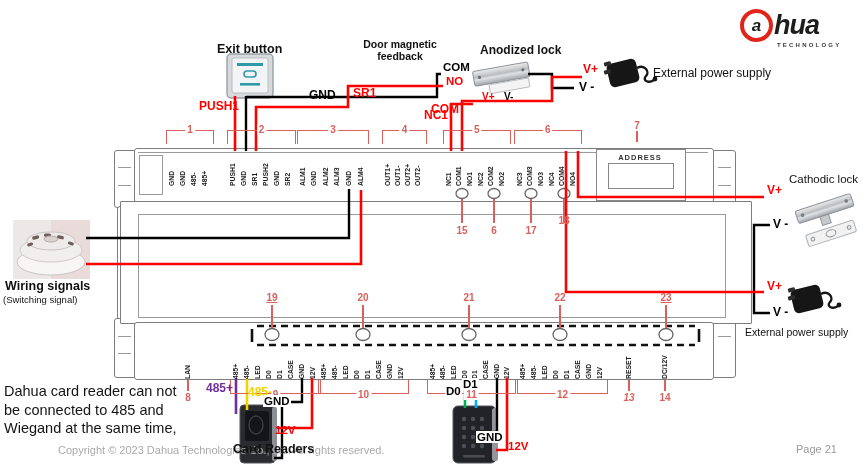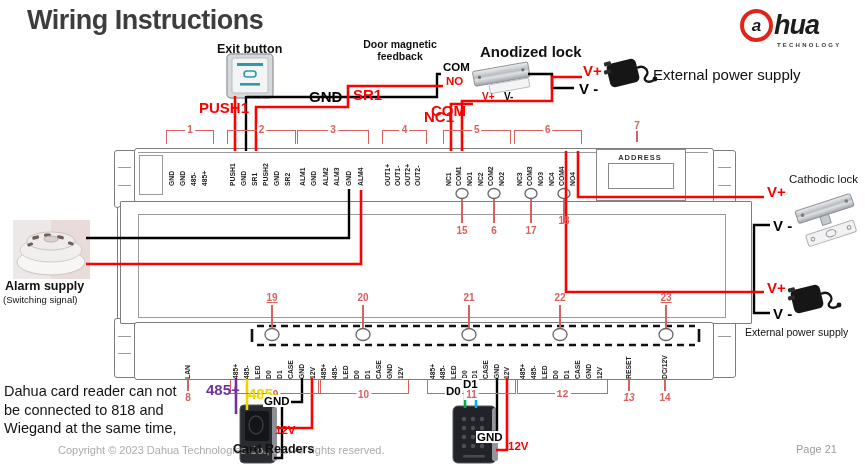--- a/index.html
+++ b/index.html
@@ -2,21 +2,21 @@
 <html><head>
 <meta charset="utf-8">
 <style>
   html,body{margin:0;padding:0;background:#fff;}
   #page{position:relative;width:865px;height:470px;background:#fff;overflow:hidden;
         font-family:"Liberation Sans",sans-serif;}
   .abs{position:absolute;}
   .lbl{position:absolute;font-weight:700;white-space:nowrap;line-height:1.05;z-index:8;}
   .red{color:#fb0200;} .blk{color:#000;} .purple{color:#7030a0;} .yellow{color:#efd400;}
   .bgw{background:#fff;padding:0 1px;}
-  .f10{font-size:10px;} .f105{font-size:10.5px;} .f11{font-size:15px;} .f115{font-size:11.5px;} .f125{font-size:12.5px;}
+  .f10{font-size:10px;} .f105{font-size:10.5px;} .f11{font-size:12px;} .f115{font-size:11.5px;} .f125{font-size:12.5px;}
   .callout{position:absolute;color:#111;white-space:nowrap;z-index:8;}
   
   .shell{position:absolute;background:#fff;border:1.4px solid #7d7d7d;border-radius:3px;z-index:1;}
   .inner{position:absolute;background:transparent;border:1px solid #9a9a9a;z-index:1;}
   
   .term{position:absolute;width:34px;height:10px;transform:rotate(-90deg);
         font-size:6.8px;font-weight:700;color:#1c1c1c;line-height:10px;text-align:left;
         white-space:nowrap;z-index:6;}
   .brk{position:absolute;z-index:6;}
   .brk-top{border-top:1px solid #d9605c;border-left:1px solid #d9605c;border-right:1px solid #d9605c;}
@@ -36,21 +36,20 @@
   #note{position:absolute;left:4px;top:382px;font-size:14.5px;color:#141414;line-height:18.5px;z-index:8;}
   .foot{position:absolute;color:#ababab;font-size:11px;z-index:7;}
   svg{position:absolute;left:0;top:0;}
   #devsvg{z-index:2;} #gfx{z-index:3;} #wires{z-index:5;}
 </style>
 </head>
 <body>
 
 <div id="page">
 
-  <div id="title">Wiring Instructions</div>
 
   <div id="logo">
     <div class="row">
       <span class="logo-a">a</span>
       <span class="logo-hua">hua</span>
     </div>
     <div class="logo-tag">TECHNOLOGY</div>
   </div>
 
   <div class="shell" style="left:114px;top:150px;width:22px;height:56px;"></div>
@@ -250,27 +249,27 @@
 
   <span class="callout f125" style="left:217px;top:42px;font-weight:700;">Exit button</span>
   <div class="callout" style="left:352px;top:38px;width:96px;text-align:center;font-weight:700;font-size:10.5px;">
     <div>Door magnetic</div>
     <div>feedback</div>
   </div>
   <span class="callout f11" style="left:480px;top:43px;font-weight:700;">Anodized lock</span>
   <span class="callout f11" style="left:653px;top:66px;">External power supply</span>
   <span class="callout" style="left:789px;top:173px;font-size:11.5px;">Cathodic lock</span>
   <span class="callout f105" style="left:745px;top:326px;">External power supply</span>
-  <span class="callout f125" style="left:5px;top:279px;font-weight:700;">Alarm supply</span>
+  <span class="callout f125" style="left:5px;top:279px;font-weight:700;">Wiring signals</span>
   <span class="callout" style="left:3px;top:294px;font-size:9.5px;">(Switching signal)</span>
   <span class="callout f125" style="left:233px;top:442px;font-weight:700;z-index:9;">Card Readers</span>
 
   <div id="note">
     <div>Dahua card reader can not</div>
-    <div>be connected to 818 and</div>
+    <div>be connected to 485 and</div>
     <div>Wiegand at the same time,</div>
   </div>
   <span class="foot" style="left:58px;top:444px;">Copyright © 2023 Dahua Technologies Co., Ltd. All rights reserved.</span>
   <span class="foot" style="left:796px;top:443px;color:#9a9a9a;">Page 21</span>
 
 <div class="term" style="left:154.5px;top:164px;">GND</div>
     <div class="term" style="left:165.8px;top:164px;">GND</div>
     <div class="term" style="left:177.1px;top:164px;">485-</div>
     <div class="term" style="left:188.4px;top:164px;">485+</div>
     <div class="brk brk-top" style="left:166px;top:130px;width:45.9px;height:13px;">
@@ -358,21 +357,21 @@
       <span class="brknum" style="bottom: -7px;">11</span>
     </div>
     <div class="term" style="left:505.5px;top:357px;">485+</div>
     <div class="term" style="left:516.5px;top:357px;">485-</div>
     <div class="term" style="left:527.5px;top:357px;">LED</div>
     <div class="term" style="left:538.5px;top:357px;">D0</div>
     <div class="term" style="left:549.5px;top:357px;">D1</div>
     <div class="term" style="left:560.5px;top:357px;">CASE</div>
     <div class="term" style="left:571.5px;top:357px;">GND</div>
     <div class="term" style="left:582.5px;top:357px;">12V</div>
-    <div class="brk brk-bot" style="left:517px;top:380px;width:89.0px;height:13px;font-family:Liberation Mono, monospace;">
+    <div class="brk brk-bot" style="left:517px;top:380px;width:89.0px;height:13px;">
       <span class="brknum" style="bottom: -7px;">12</span>
     </div>
     <div class="term" style="left:611.5px;top:357px;">RESET</div>
     <div class="tick" style="left:628.4px;top:380px;height:11px;"></div>
     <div class="num" style="left:621px;top:392px;width:16px;font-style:italic;">13</div>
     <div class="term" style="left:647.5px;top:357px;">DC/12V</div>
     <div class="tick" style="left:664.4px;top:380px;height:11px;"></div>
     <div class="num" style="left:657px;top:392px;width:16px;">14</div>
     <div class="tick" style="left:461.4px;top:199px;height:24px;"></div>
     <div class="num" style="left:454px;top:225px;width:16px;">15</div>

